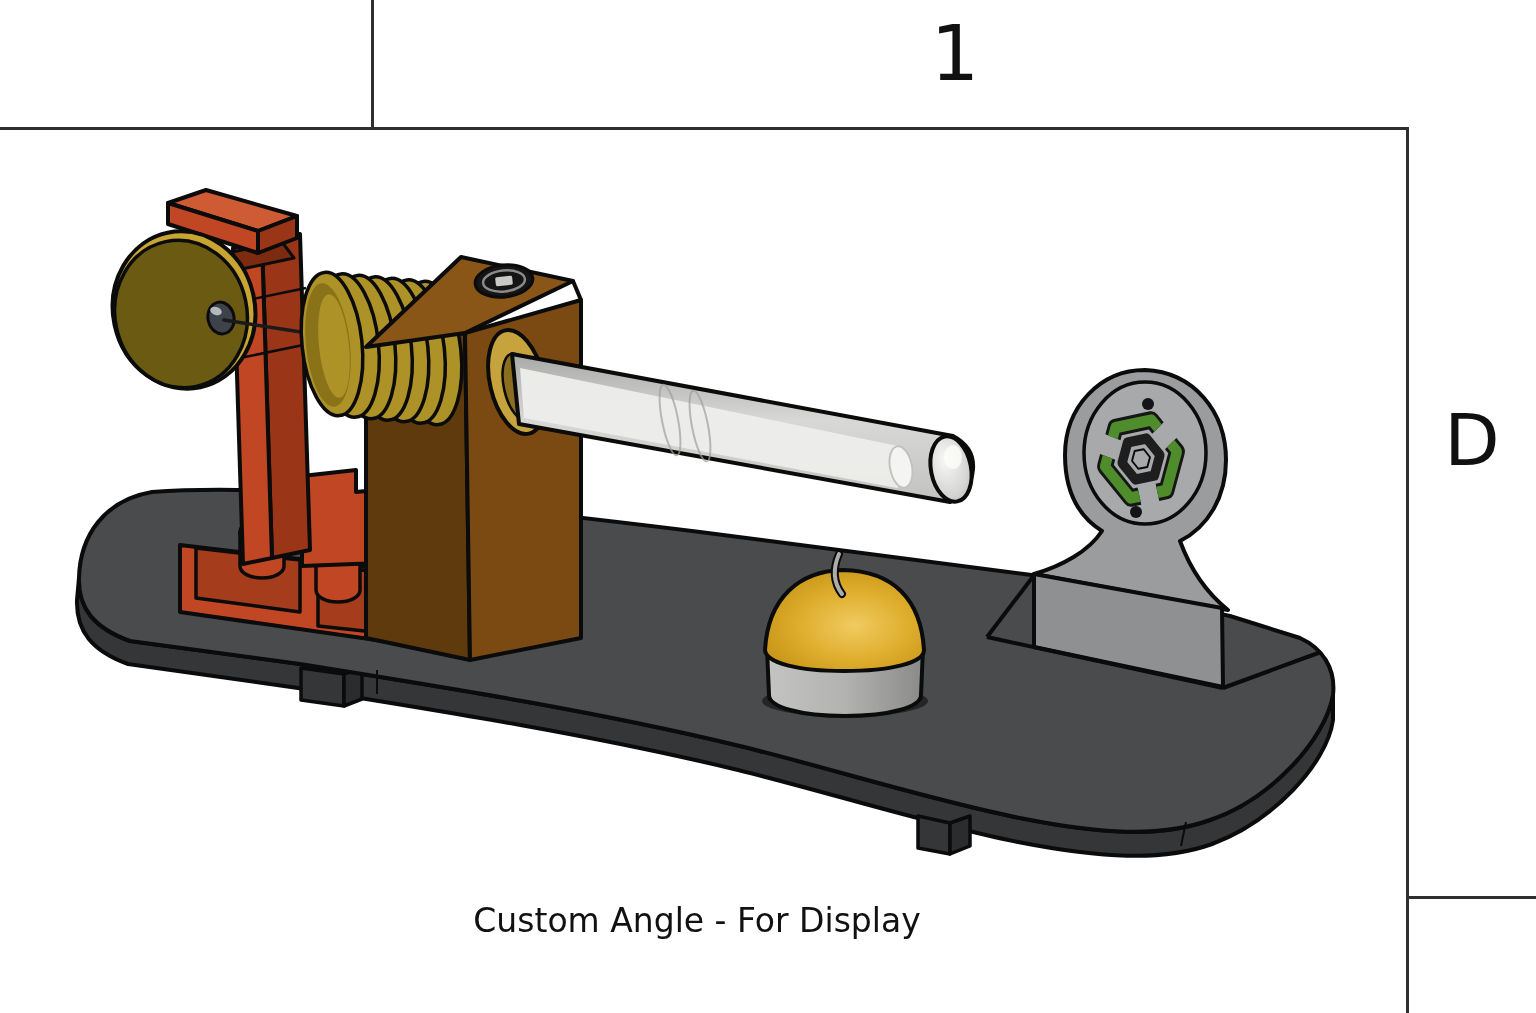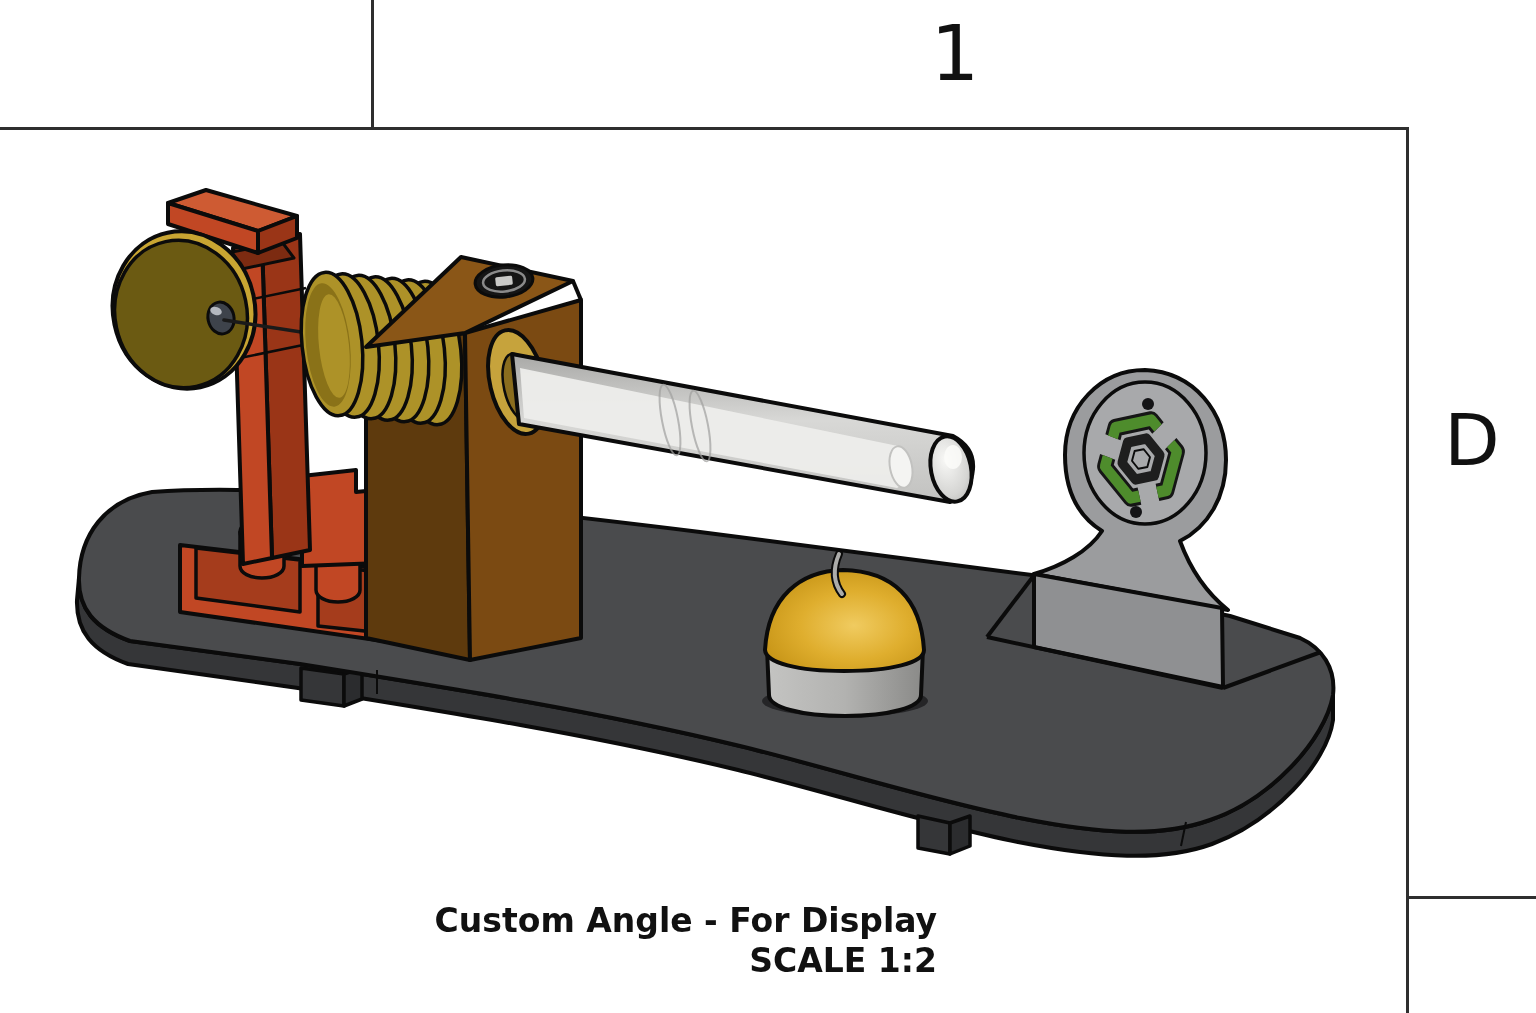--- a/index.html
+++ b/index.html
@@ -10,22 +10,22 @@
     color:var(--text,#111111);
   }
   .sheet-line{position:absolute;background:var(--line,#2f2f2f);}
   #top-border{left:0;top:127px;width:1407px;height:3px;}
   #col-tick{left:371px;top:0;width:3px;height:130px;}
   #right-border{left:1406px;top:127px;width:3px;height:886px;}
   #row-tick{left:1406px;top:896px;width:130px;height:3px;}
   .zone-label{position:absolute;text-align:center;font-weight:400;}
   #zone-col{left:900px;top:14px;width:110px;font-size:76px;line-height:80px;}
   #zone-row{left:1418px;top:402px;width:108px;font-size:72px;line-height:76px;}
-  #view-caption{position:absolute;left:417px;top:901px;width:520px;text-align:right;
-    font-size:33px;line-height:40px;font-weight:bold;}
+  #view-caption{position:absolute;left:437px;top:901px;width:520px;text-align:center;
+    font-size:33px;line-height:40px;}
   #drawing-view{position:absolute;left:0;top:0;width:1536px;height:1013px;}
   svg{display:block;}
 </style>
 </head>
 <body>
 
 <div class="sheet-line" id="top-border"></div>
 <div class="sheet-line" id="col-tick"></div>
 <div class="sheet-line" id="right-border"></div>
 <div class="sheet-line" id="row-tick"></div>
@@ -173,14 +173,13 @@
   <g stroke="var(--outline,#0b0b0b)" stroke-width="4" fill="none" stroke-linejoin="round">
     <path d="M 987,637 L 1035,574"></path>
     <path d="M 987,637 L 1223,688"></path>
     <path d="M 1223,688 L 1321,652"></path>
   </g>
 </svg>
 </div>
 
 <div id="view-caption">
   <div>Custom Angle - For Display</div>
-  <div>SCALE 1:2</div>
 </div>
 
 </body></html>

